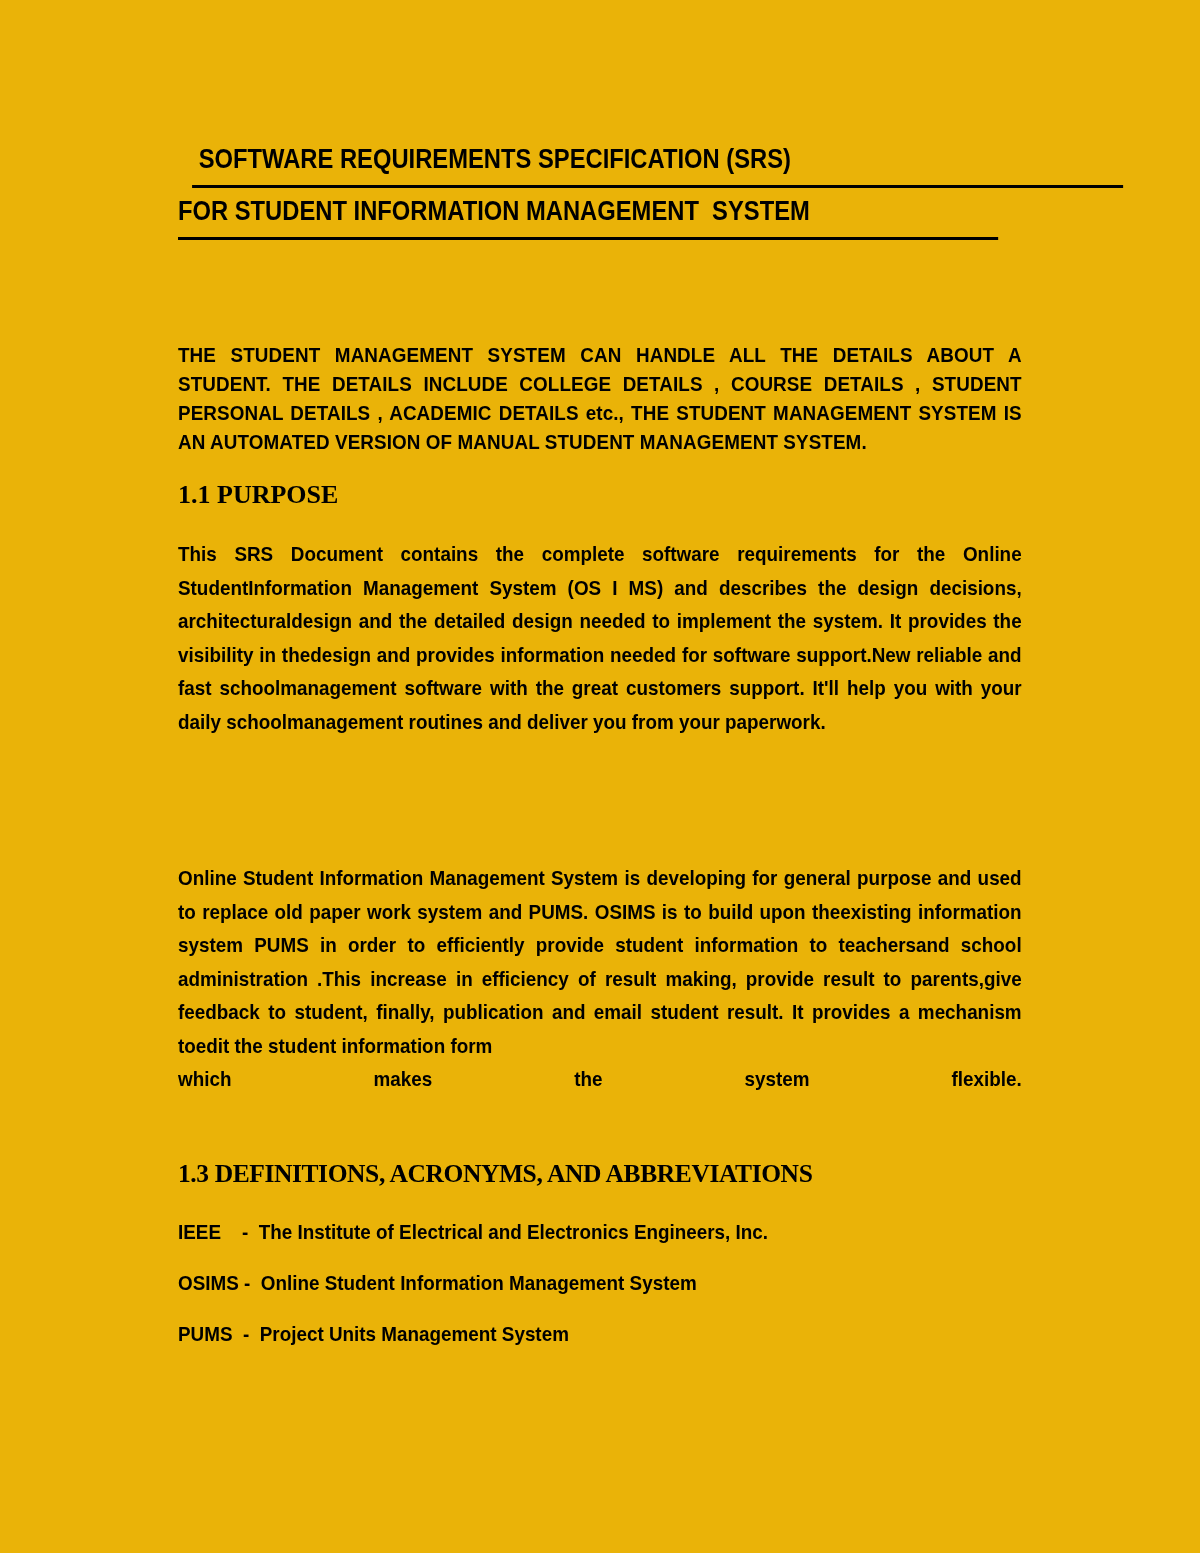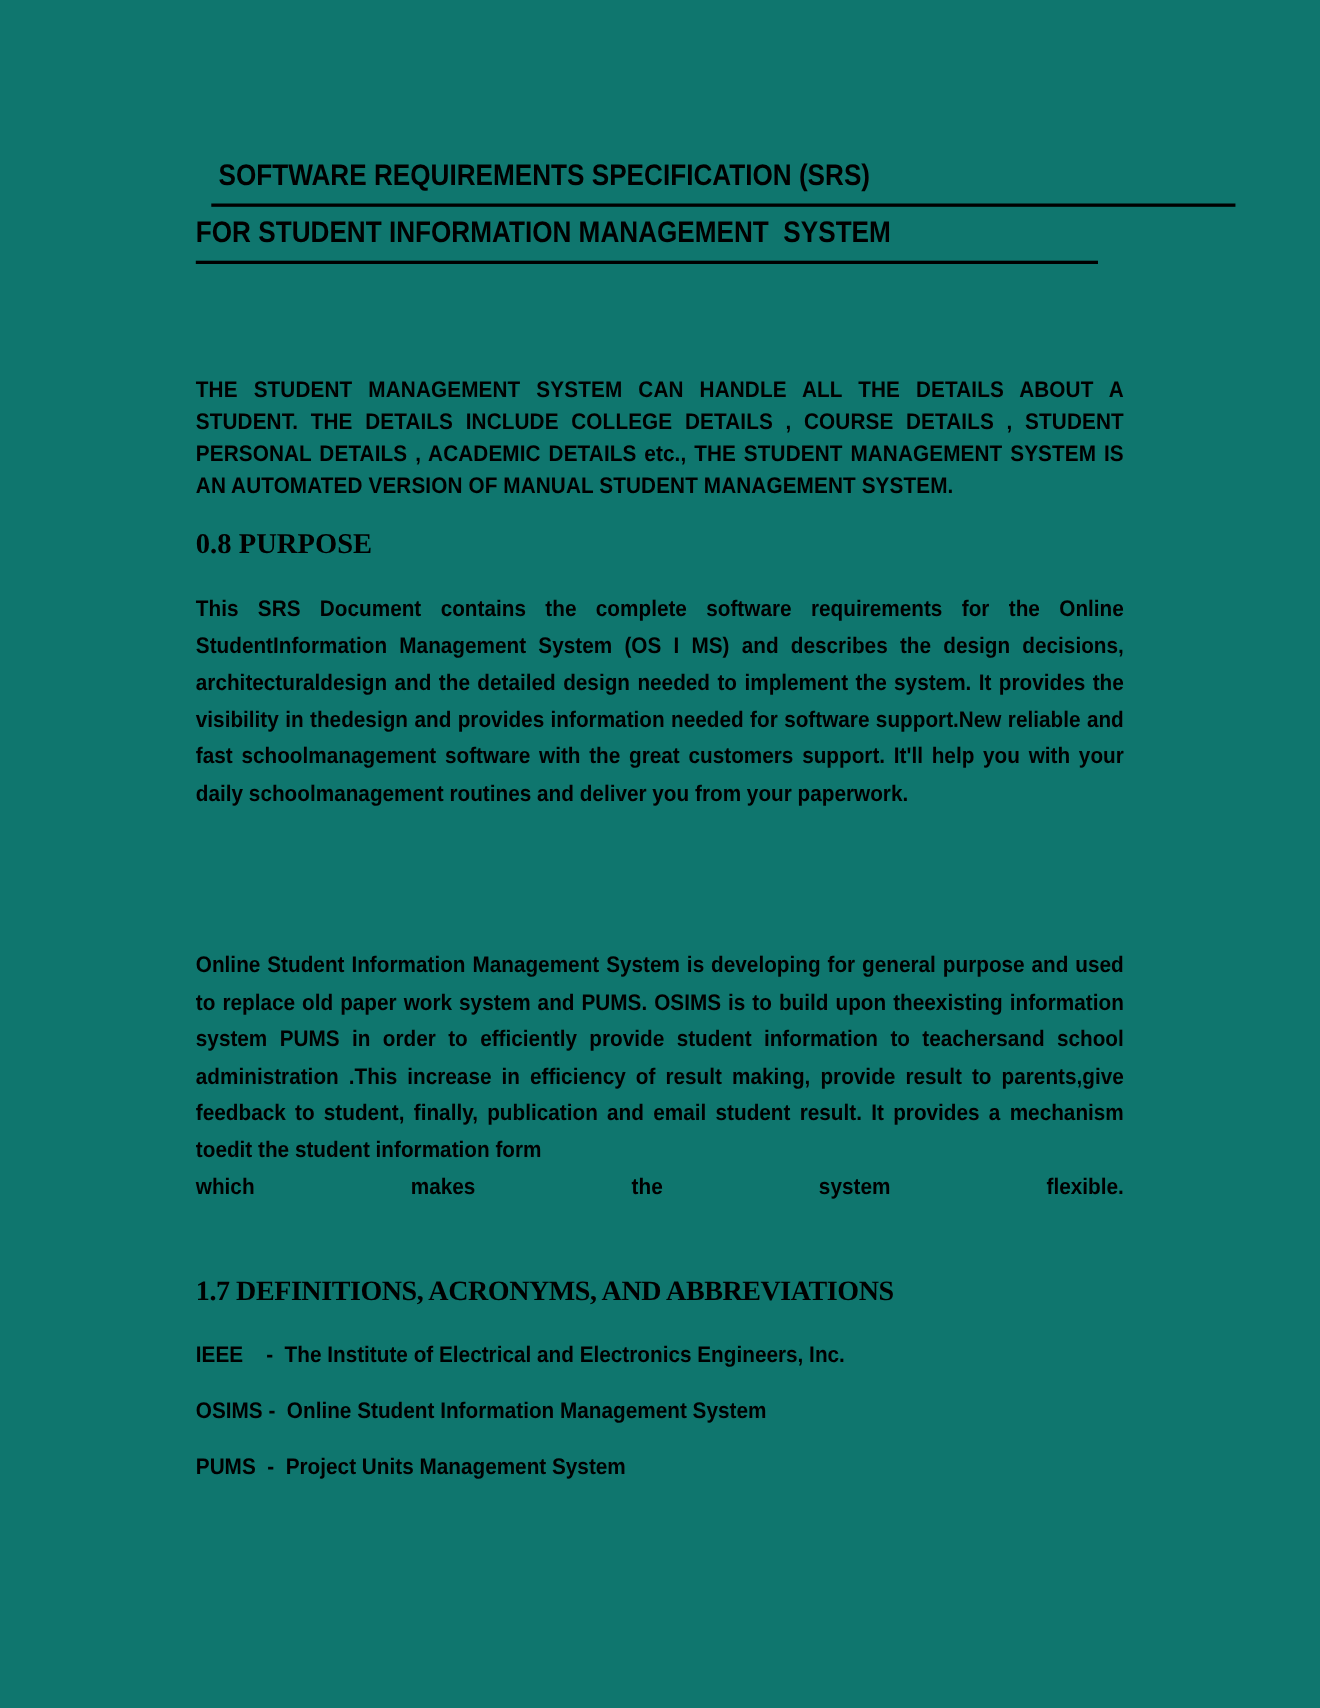--- a/index.html
+++ b/index.html
@@ -16,21 +16,21 @@
     font-family: "Liberation Sans", sans-serif;
     color: #000000;
   }
 
   .page {
     position: absolute;
     left: 0;
     top: 0;
     width: 1200px;
     height: 1553px;
-    background: #0f766e;
+    background: #eab308;
   }
 
   .content {
     position: absolute;
     left: 178px;
     top: 136px;
     width: 844px;
   }
 
   
@@ -133,39 +133,39 @@
 
     <div class="sp-title-to-h1"></div>
 
 
     <div class="sp-h1-to-p"></div>
 
     <p class="body caps">THE STUDENT MANAGEMENT SYSTEM CAN HANDLE ALL THE DETAILS ABOUT A STUDENT. THE DETAILS INCLUDE COLLEGE DETAILS , COURSE DETAILS , STUDENT PERSONAL DETAILS , ACADEMIC DETAILS etc., THE STUDENT MANAGEMENT SYSTEM IS AN AUTOMATED VERSION OF MANUAL STUDENT MANAGEMENT SYSTEM.</p>
 
     <div class="sp-p-to-h2"></div>
 
-    <h2 class="section">0.8 PURPOSE</h2>
+    <h2 class="section">1.1 PURPOSE</h2>
 
     <div class="sp-h2-to-p"></div>
 
     <p class="body loose">This SRS Document contains the complete software requirements for the Online StudentInformation Management System (OS I MS) and describes the design decisions, architecturaldesign and the detailed design needed to implement the system. It provides the visibility in thedesign and provides information needed for software support.New reliable and fast schoolmanagement software with the great customers support. It'll help you with your daily schoolmanagement routines and deliver you from your paperwork.</p>
 
     <div class="sp-p-to-h2-big"></div>
 
 
     <div class="sp-h2-to-p"></div>
 
     <p class="body loose">Online Student Information Management System is developing for general purpose and used to replace old paper work system and PUMS. OSIMS is to build upon theexisting information system PUMS in order to efficiently provide student information to teachersand school administration .This increase in efficiency of result making, provide result to parents,give feedback to student, finally, publication and email student result. It provides a mechanism toedit the student information form</p>
     <p class="body">
         <span class="forced-last">which makes the system flexible.</span>
       </p>
 
     <div class="sp-p-to-h2-mid"></div>
 
-    <h2 class="section wide">1.7 DEFINITIONS, ACRONYMS, AND ABBREVIATIONS</h2>
+    <h2 class="section wide">1.3 DEFINITIONS, ACRONYMS, AND ABBREVIATIONS</h2>
 
     <div class="sp-h2-to-deflist"></div>
 
     <p class="body defline">IEEE    -  The Institute of Electrical and Electronics Engineers, Inc.</p>
     <div class="sp-def"></div>
     <p class="body defline">OSIMS -  Online Student Information Management System</p>
     <div class="sp-def"></div>
     <p class="body defline">PUMS  -  Project Units Management System</p>
 
   </div>

